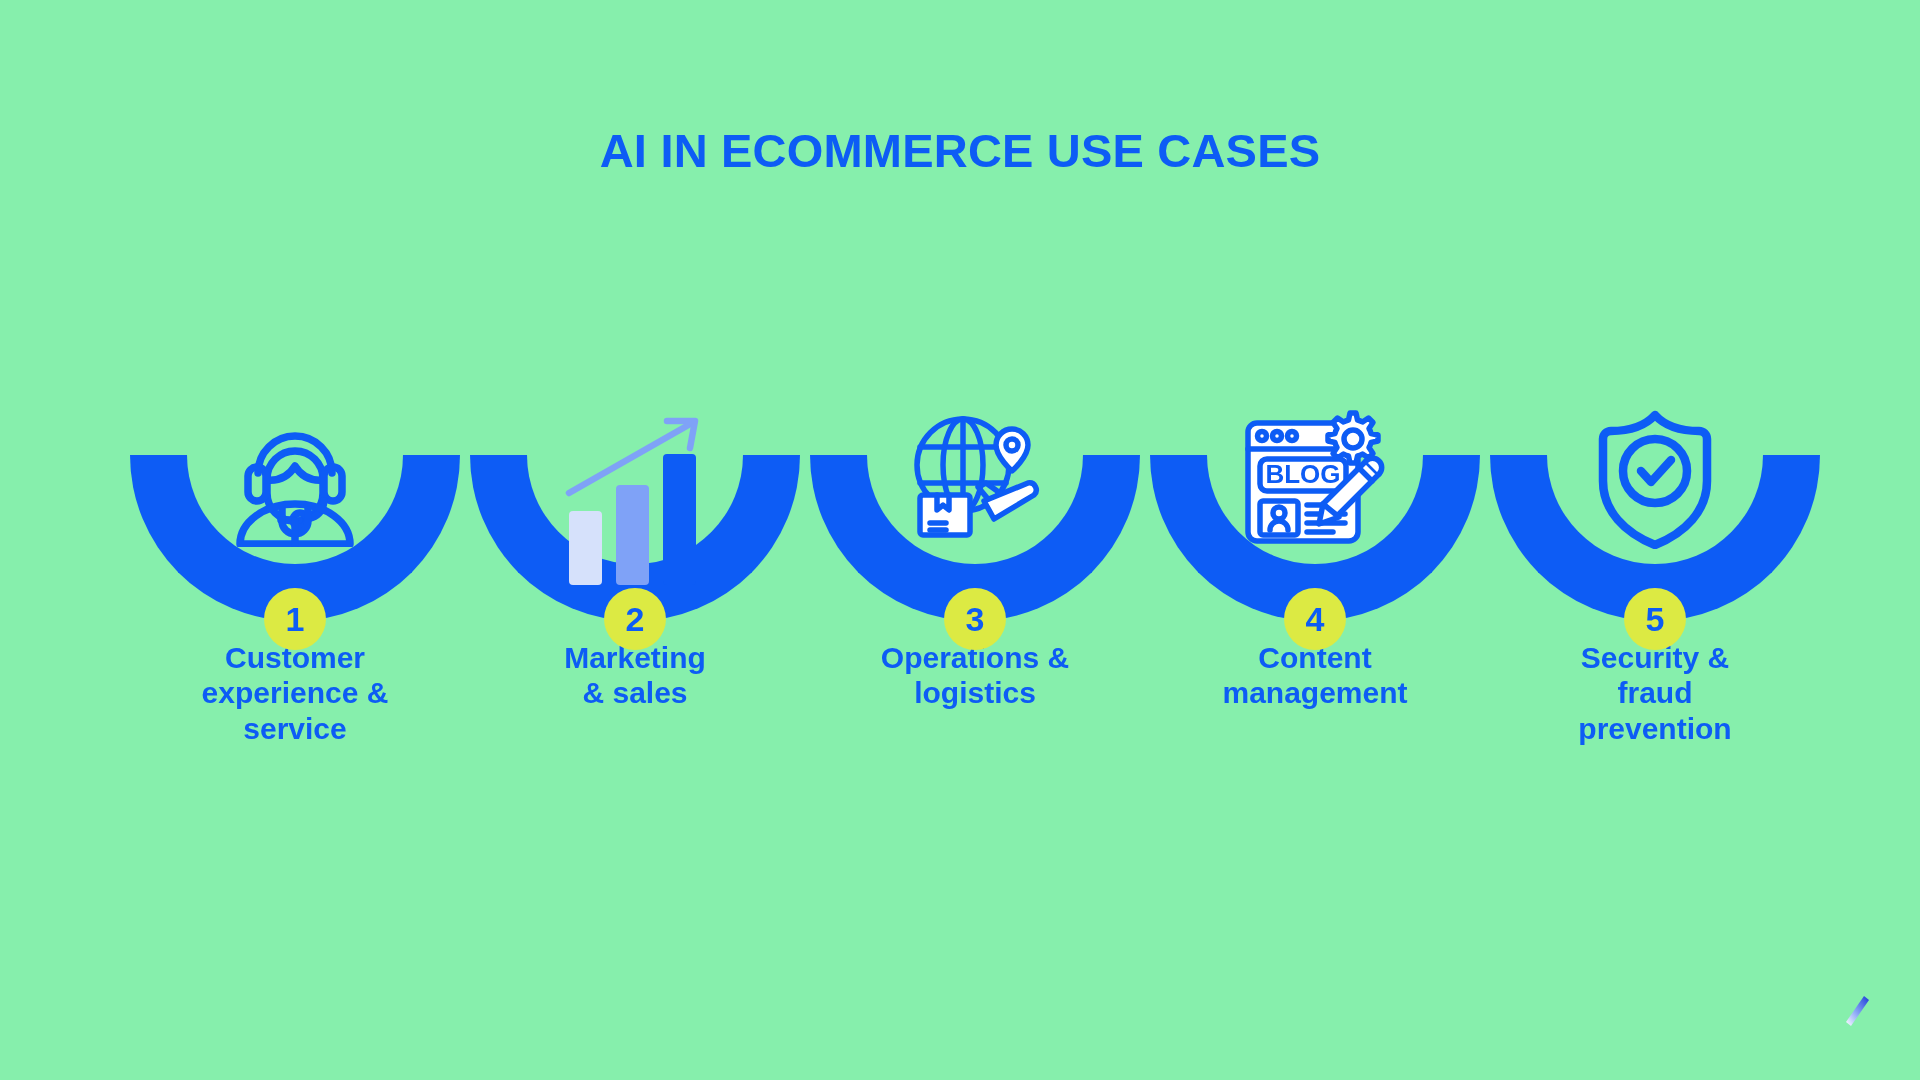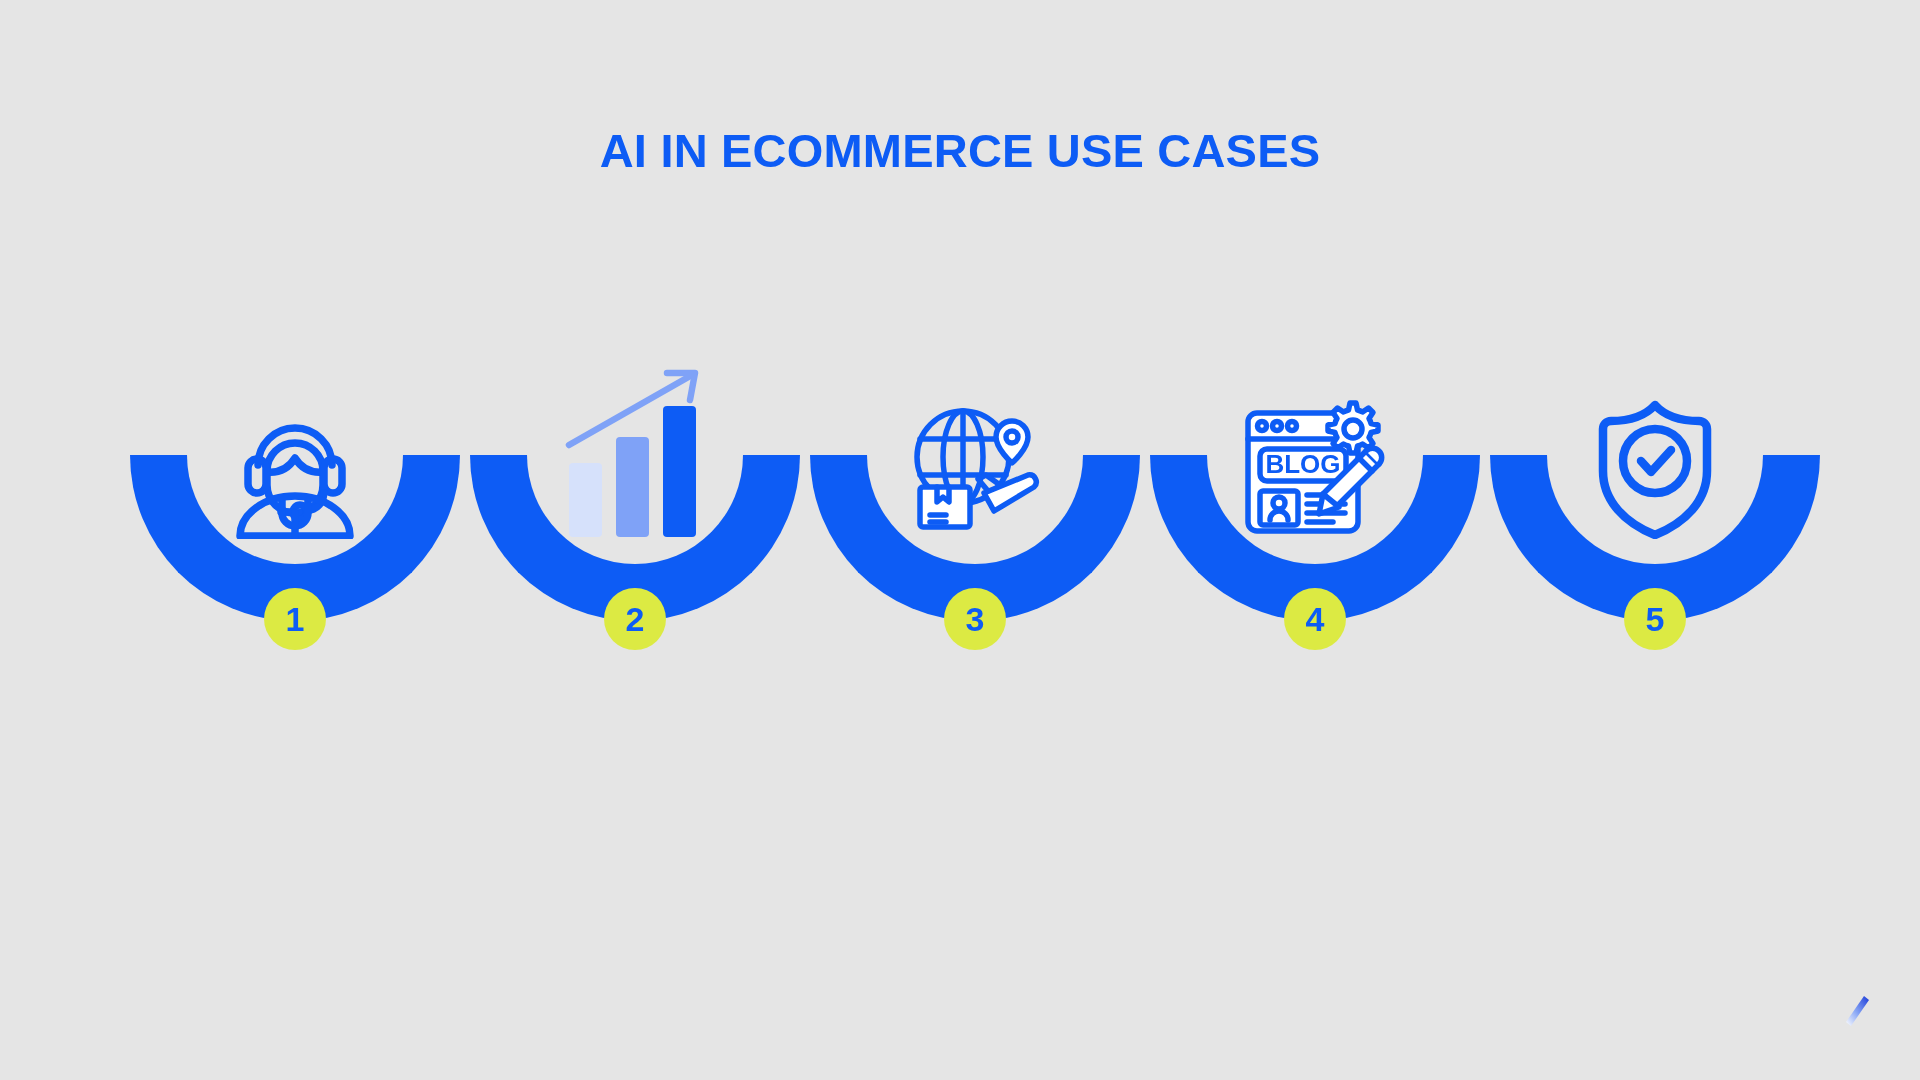--- a/index.html
+++ b/index.html
@@ -7,21 +7,21 @@
     width: 1920px;
     height: 1080px;
     background: #ffffff;
     font-family: "Liberation Sans", sans-serif;
     overflow: hidden;
   }
   #stage {
     position: relative;
     width: 1920px;
     height: 1080px;
-    background: #e5e5e5;
+    background: #86efac;
   }
 
   
   #title {
     position: absolute;
     top: 125px;
     left: 0;
     width: 1920px;
     text-align: center;
     font-size: 47px;
@@ -77,25 +77,25 @@
     justify-content: center;
     line-height: 1;
     z-index: 5;
   }
 
   
   .icon-wrap {
     position: absolute;
     left: 50%;
     transform: translateX(-50%);
-    bottom: 136px;
+    bottom: 118px;
     width: 160px;
     height: 150px;
     display: flex;
-    align-items: flex-end;
+    align-items: flex-start;
     justify-content: center;
     z-index: 4;
   }
   .icon-wrap svg { display: block; }
 
   
   #label-row {
     position: absolute;
     top: 640px;
     left: 130px;
@@ -261,20 +261,34 @@
           <path d="M68 8 c10 11 24 16 44 16 a8 8 0 0 1 8 8 v42 c0 30 -22 52 -52 64 c-30 -12 -52 -34 -52 -64 v-42 a8 8 0 0 1 8 -8 c20 0 34 -5 44 -16 z"></path>
           <circle cx="68" cy="64" r="32"></circle>
           <path d="M54 64 l10 11 l20 -22"></path>
         </svg>
       </div>
       <div class="badge">5</div>
     </div>
 
   </div>
 
+  <div id="label-row">
+    <div class="label-cell">Customer
+experience &amp;
+service</div>
+    <div class="label-cell">Marketing
+&amp; sales</div>
+    <div class="label-cell">Operations &amp;
+logistics</div>
+    <div class="label-cell">Content
+management</div>
+    <div class="label-cell">Security &amp;
+fraud
+prevention</div>
+  </div>
 
   <div id="logo">
     <svg id="logo-mark" width="30" height="34" viewBox="0 0 30 34">
       <defs>
         <linearGradient id="swooshGrad" x1="0" y1="1" x2="1" y2="0">
           <stop offset="0%" stop-color="#ffffff"></stop>
           <stop offset="45%" stop-color="#8aa8f5"></stop>
           <stop offset="100%" stop-color="#1b3bd8"></stop>
         </linearGradient>
       </defs>

